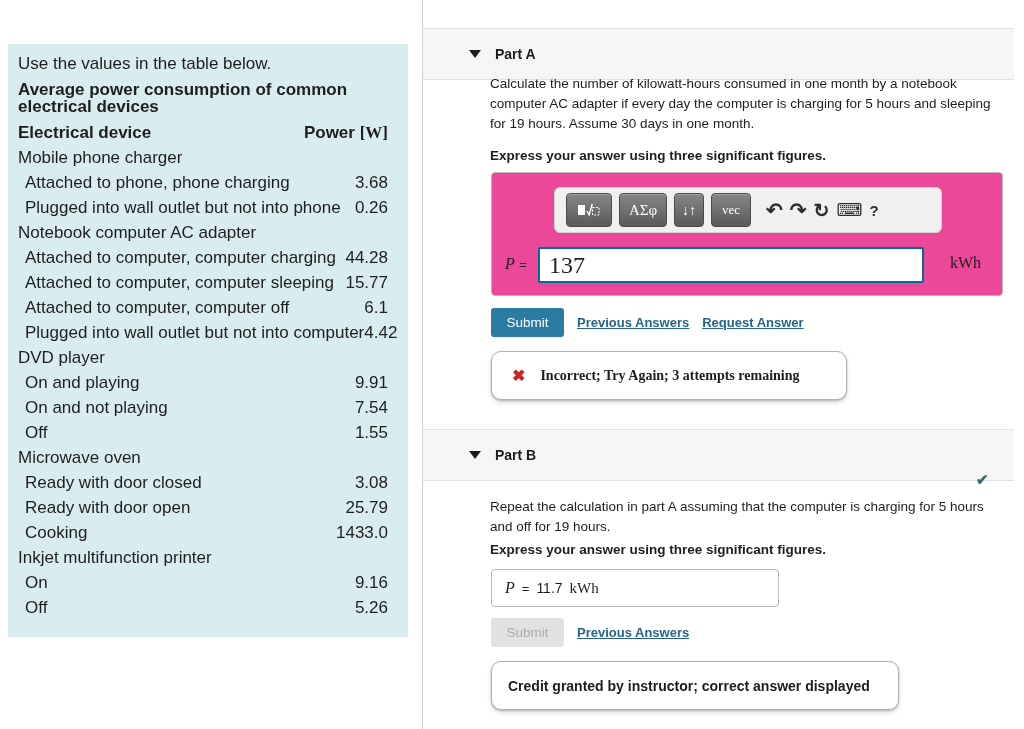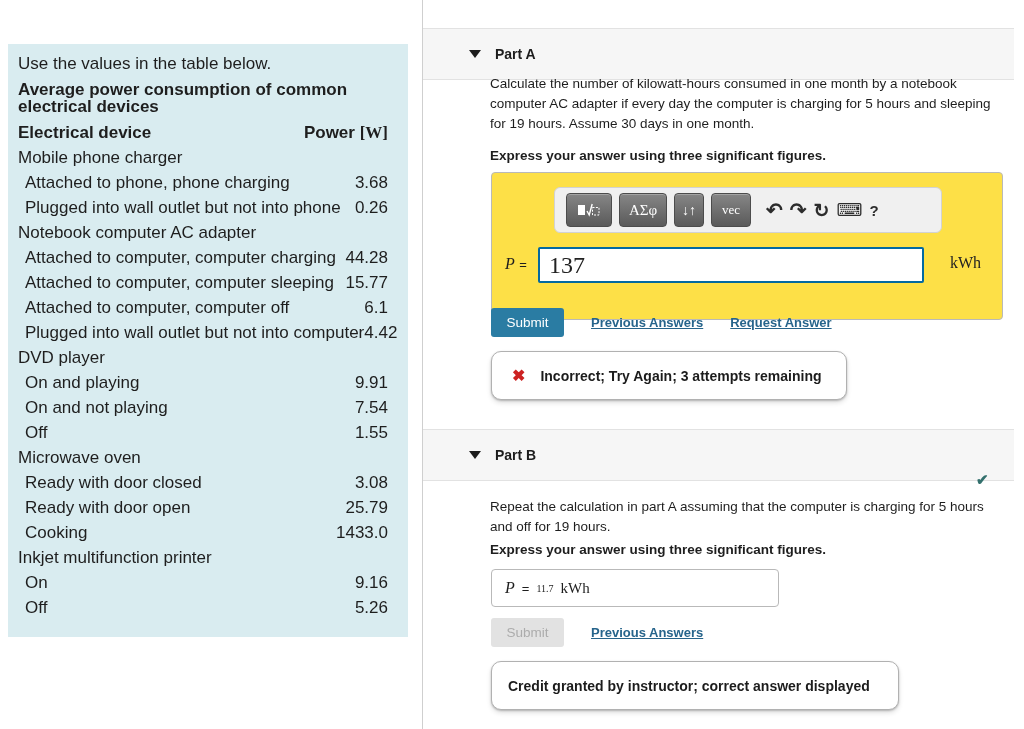--- a/index.html
+++ b/index.html
@@ -28,22 +28,22 @@
     border-top:1px solid #e2e2e2; border-bottom:1px solid #e2e2e2;
     display:flex; align-items:center; cursor:pointer; }
   .tri { width:0; height:0; margin-left:46px; border-left:6px solid transparent;
     border-right:6px solid transparent; border-top:8px solid #1c1c1c; }
   .part-title { margin-left:14px; font-weight:bold; font-size:14px; color:#1c1c1c; }
 
   .prompt { position:absolute; left:67px; width:514px; font-size:13.5px; line-height:1.48; color:#1e1e1e; }
   .express { position:absolute; left:67px; font-size:13.5px; font-weight:bold; color:#1e1e1e; }
 
   
-  .answer-box-a { position:absolute; left:68px; top:172px; width:512px; height:148px;
-    border:1px solid #b9b9b9; border-radius:4px; background:#fde047; }
+  .answer-box-a { position:absolute; left:68px; top:172px; width:512px; height:124px;
+    border:1px solid #b9b9b9; border-radius:4px; background:#ec4899; }
   .eq-toolbar { position:absolute; top:14px; left:62px; width:388px; height:46px;
     background:#f0f0f0; border:1px solid #d2d2d2; border-radius:6px;
     display:flex; align-items:center; padding:0 11px; gap:7px; }
   .tb-btn { height:34px; border:1px solid #4c4c4c; border-radius:4px; color:#fff;
     background:linear-gradient(180deg,#868686,#5a5a5a);
     box-shadow:inset 0 1px 0 rgba(255,255,255,.25); cursor:pointer;
     display:flex; align-items:center; justify-content:center; }
   .tb-templates { width:46px; }
   .tb-greek { width:48px; font-family:"Liberation Serif", serif; font-size:15px; }
   .tb-updown { width:30px; font-size:14px; }
@@ -56,42 +56,42 @@
   .ic-help { font-size:15px; font-weight:bold; }
 
   .math-var { font-family:"Liberation Serif", serif; font-style:italic; font-size:16px; color:#1e1e1e; }
   .math-eq { font-size:13px; color:#1e1e1e; }
   .ans-var { position:absolute; left:13px; top:82px; }
   .ans-input { position:absolute; left:46px; top:74px; width:386px; height:36px;
     border:2px solid #0369a1; border-radius:2px; font-family:"Liberation Serif", serif;
     font-size:24px; color:#222; padding:0 9px; outline:none; }
   .ans-unit { position:absolute; left:458px; top:81px; font-family:"Liberation Serif", serif; font-size:16px; }
 
-  .submit-row { position:absolute; left:68px; display:flex; align-items:center; gap:27px; }
+  .submit-row { position:absolute; left:68px; display:flex; align-items:center; gap:13px; }
   .submit-btn { width:73px; height:29px; background:#2a7ca3; color:#fff; border:none;
     border-radius:3px; font-size:13.5px; font-family:"Liberation Sans", sans-serif; cursor:pointer; }
   .submit-btn.disabled { background:#e2e2e2; color:#acacac; cursor:default; }
   .link { color:#26648b; font-weight:bold; font-size:13px; text-decoration:underline; cursor:pointer; }
 
   .msg-box { position:absolute; background:#fff; border:1px solid #b1b1b1; border-radius:10px;
     box-shadow:0 1px 2px rgba(0,0,0,.22), 0 3px 5px rgba(0,0,0,.12);
     display:flex; align-items:center; }
   .feedback-a { left:68px; top:351px; width:356px; height:49px; padding-left:20px; }
   .x-icon { color:#cc2222; font-size:16px; font-weight:bold; margin-right:15px; }
-  .feedback-text { font-weight:bold; font-size:14px; color:#1c1c1c; }
+  .feedback-text { font-weight:bold; font-size:14px; color:#1c1c1c;font-family:Liberation Serif, serif; }
   .credit-box { left:68px; top:661px; width:408px; height:49px; padding-left:16px; }
   .credit-text { font-weight:bold; font-size:14px; color:#1c1c1c; }
 
   .check-icon { position:absolute; left:553px; top:471px; color:#33706d; font-size:15px; font-weight:bold; }
 
   
   .answer-box-b { position:absolute; left:68px; top:569px; width:288px; height:38px;
     border:1px solid #b9b9b9; border-radius:4px; background:#fff;
     display:flex; align-items:center; padding-left:13px; gap:7px; }
-  .b-value { font-size:10px; color:#1e1e1e;font-family:Liberation Serif, serif; }
+  .b-value { font-size:14px; color:#1e1e1e; }
   .b-unit { font-family:"Liberation Serif", serif; font-size:15px; color:#1e1e1e; }
 </style>
 </head>
 <body>
 
 <div class="page">
 
   <div class="left-panel">
     <div class="lp-intro">Use the values in the table below.</div>
     <div class="lp-title">Average power consumption of common electrical devices</div>

